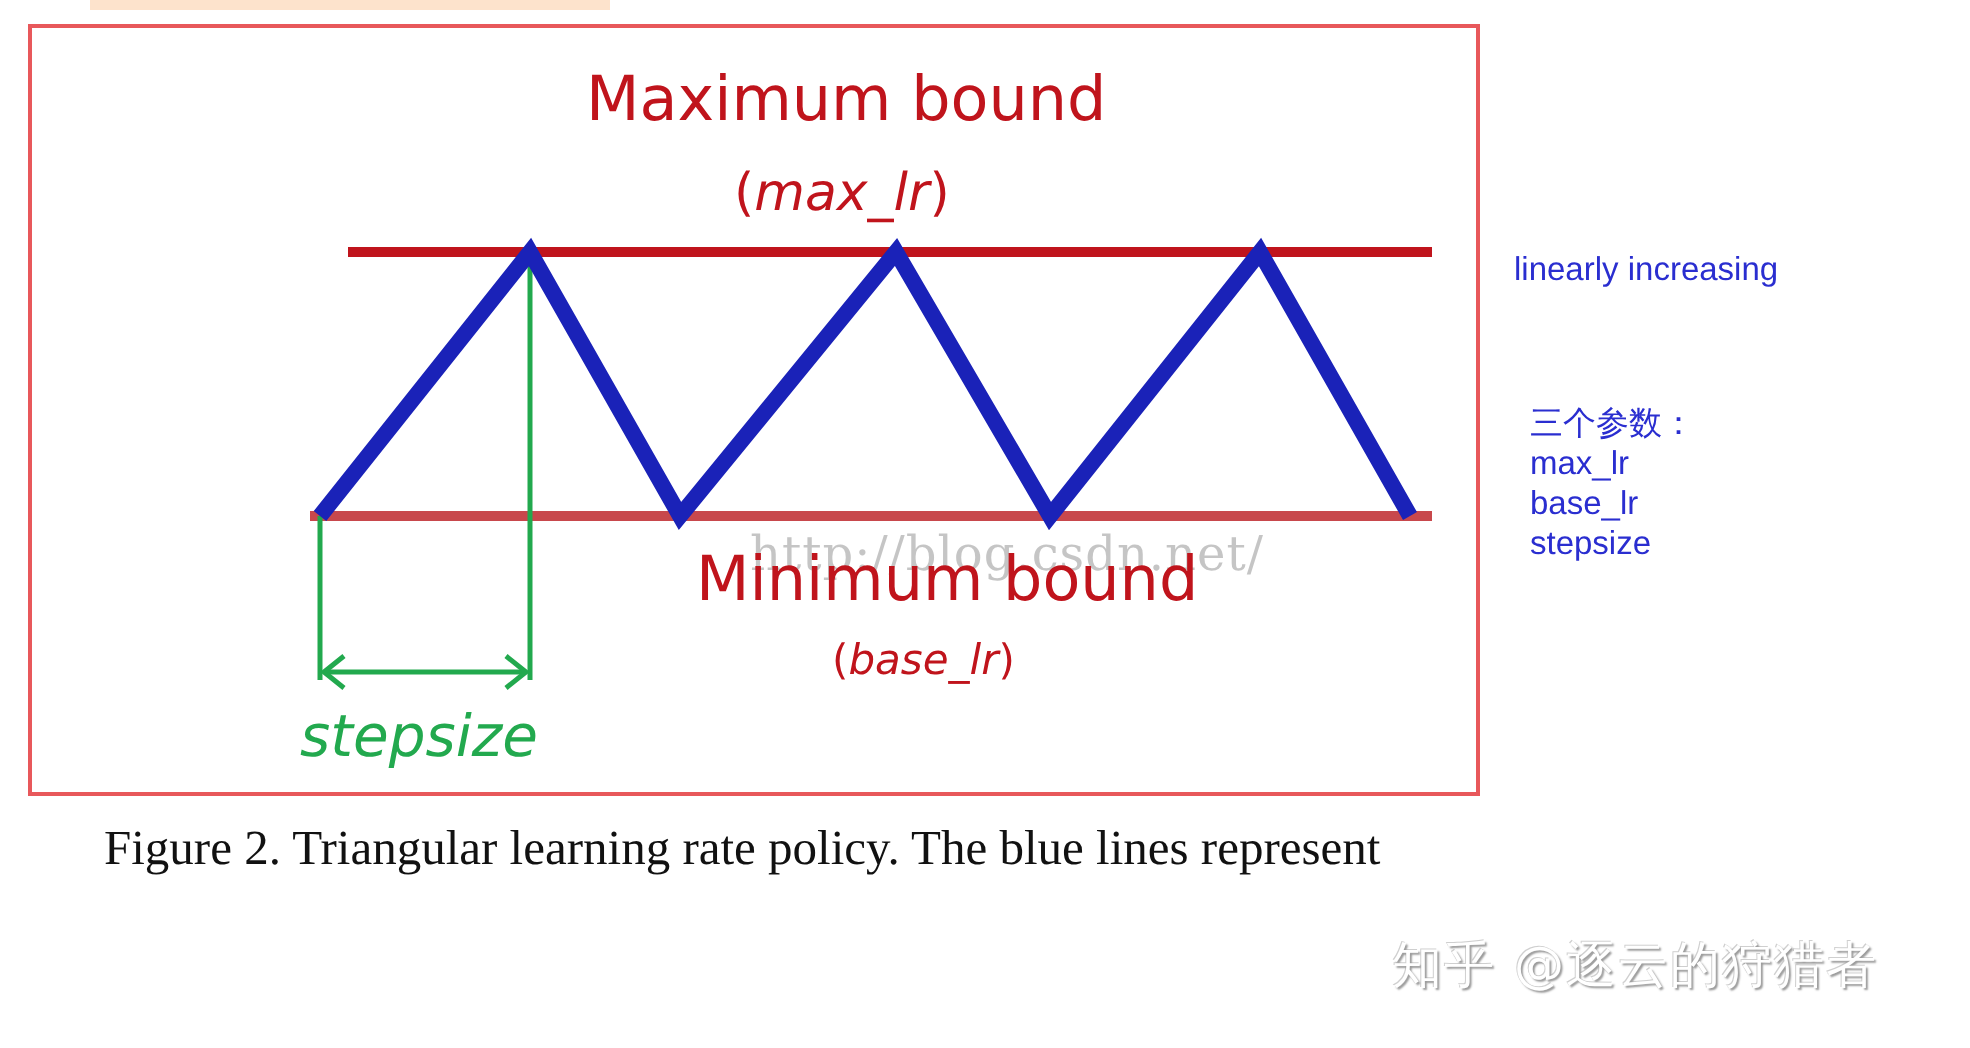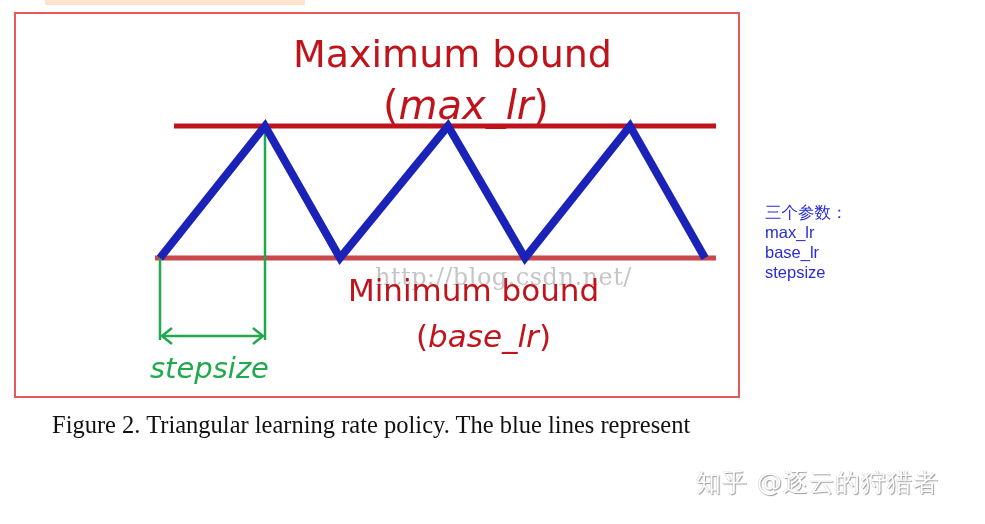--- a/index.html
+++ b/index.html
@@ -11,24 +11,24 @@
     position: absolute; left: 45px; top: 0; width: 260px; height: 5px; background: #fde3cc;
   }
   .figure-box {
     position: absolute; left: 14px; top: 12px; width: 722px; height: 382px;
     border: 2px solid #e8585b; box-sizing: content-box;
   }
   svg.diagram { position: absolute; left: 0; top: 0; }
   .label {
     position: absolute; font-family: "DejaVu Sans", sans-serif; color: #c0141c; white-space: nowrap;
   }
-  .label-max-title { left: 293px; top: 32px; font-size: 38px; }
-  .label-max-sub { left: 367px; top: 82px; font-size: 40px; margin-left: 16px; }
+  .label-max-title { left: 293px; top: 32px; font-size: 31px; }
+  .label-max-sub { left: 367px; top: 82px; font-size: 26px; }
   .label-min-title { left: 348px; top: 272px; font-size: 31px; }
-  .label-min-sub { left: 416px; top: 318px; font-size: 31px; }
+  .label-min-sub { left: 416px; top: 318px; font-size: 21px; }
   .it { font-style: italic; }
   .label-stepsize {
     position: absolute; left: 150px; top: 351px; font-size: 29px; font-style: italic;
     font-family: "DejaVu Sans", sans-serif; color: #22a94e;
   }
   .watermark-url {
     position: absolute; left: 375px; top: 263px; font-size: 24px; color: rgba(150,150,150,0.55);
     font-family: "DejaVu Serif", serif; letter-spacing: 0.5px;
   }
   .annotation {
@@ -69,20 +69,21 @@
 <div class="label label-max-sub"><span>(</span><span class="it">max_lr</span><span>)</span></div>
 
 <div class="watermark-url">http://blog.csdn.net/</div>
 
 <div class="label label-min-title">Minimum bound</div>
 <div class="label label-min-sub"><span>(</span><span class="it">base_lr</span><span>)</span></div>
 
 <div class="label-stepsize">stepsize</div>
 
 <div class="annotation annot-1">
+  <div>linearly increasing</div>
 </div>
 <div class="annotation annot-2">
   <div>三个参数：</div>
   <div>max_lr</div>
   <div>base_lr</div>
   <div>stepsize</div>
 </div>
 
 <div class="caption">
   <div>Figure 2. Triangular learning rate policy.  The blue lines represent</div>

